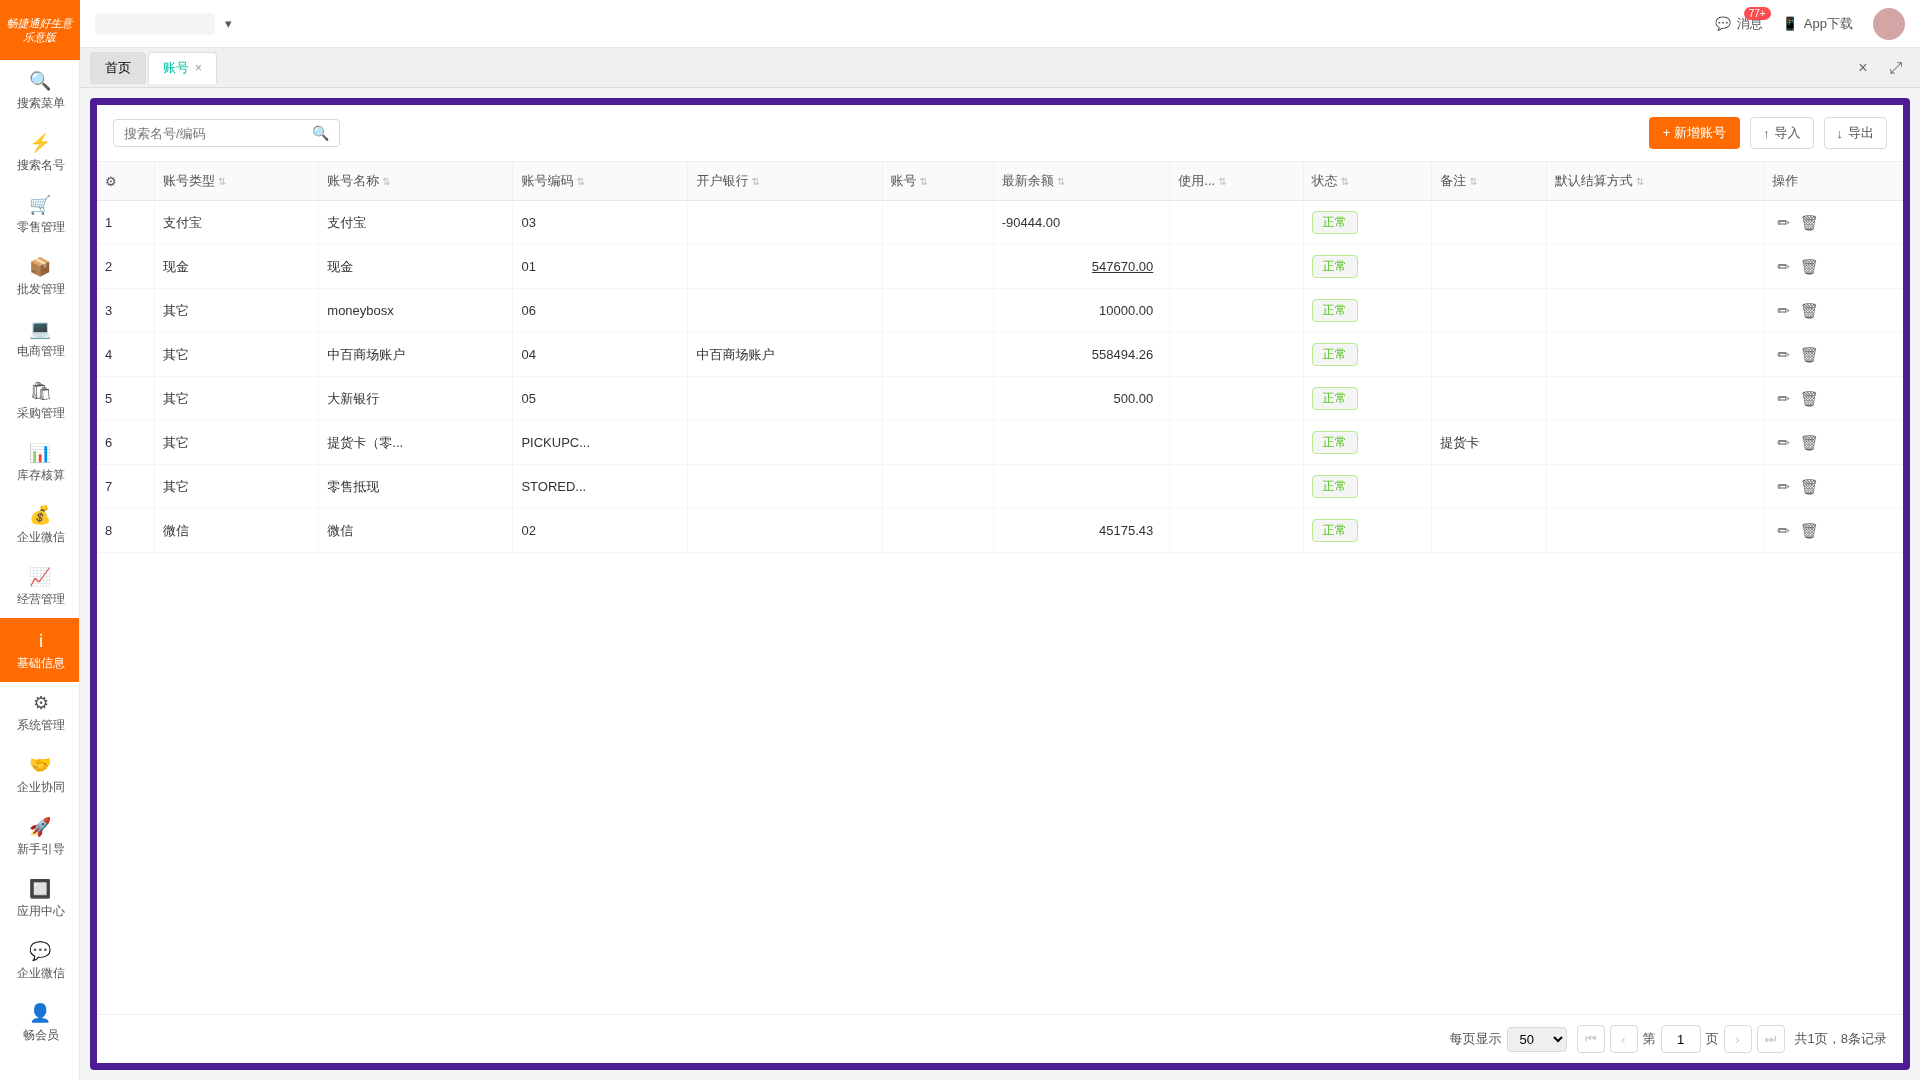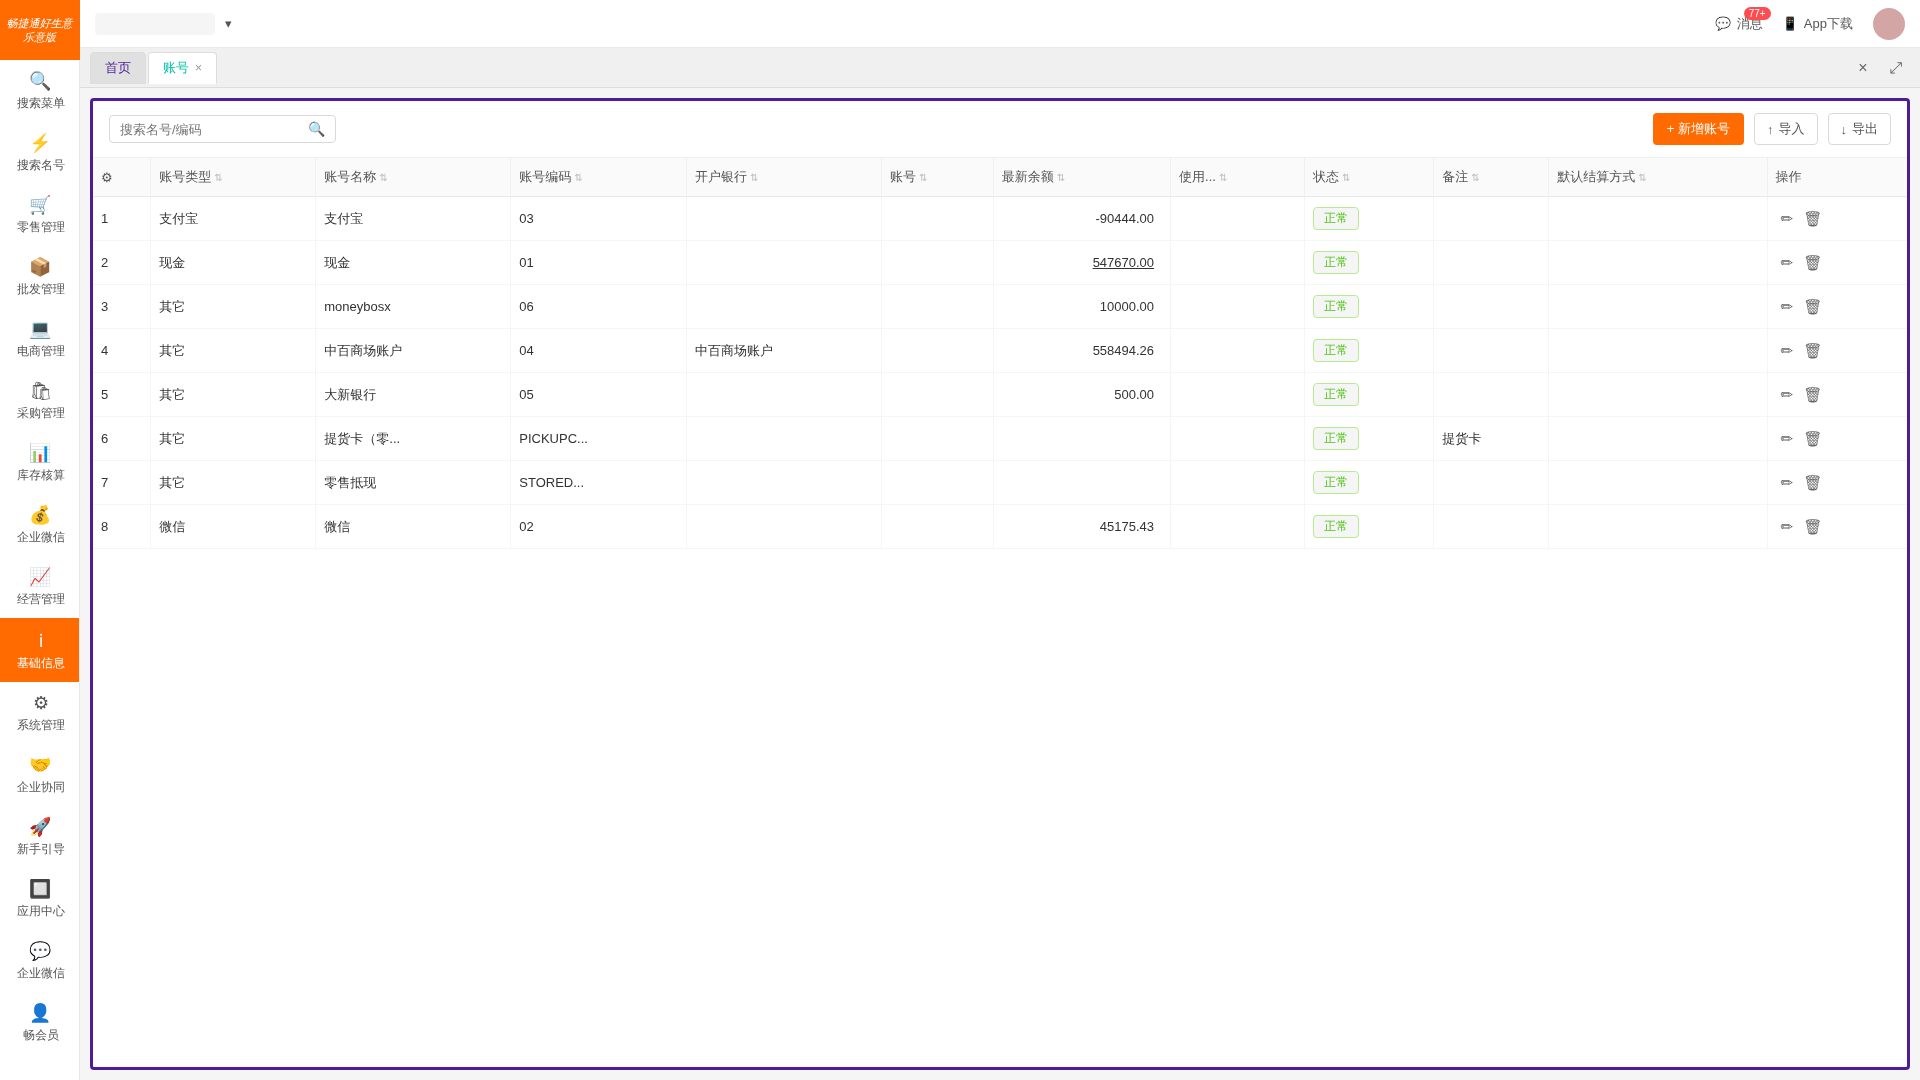--- a/index.html
+++ b/index.html
@@ -24,27 +24,27 @@
     .topbar-search input { border: none; background: transparent; outline: none; font-size: 12px; width: 100px; }
     .topbar-dropdown { display: flex; align-items: center; gap: 5px; cursor: pointer; color: #555; font-size: 13px; }
     .topbar-right { display: flex; align-items: center; gap: 20px; }
     .topbar-messages { position: relative; display: flex; align-items: center; gap: 5px; cursor: pointer; color: #555; font-size: 13px; }
     .badge { position: absolute; top: -8px; right: -8px; background: #ff4d4f; color: white; font-size: 10px; border-radius: 10px; padding: 1px 5px; }
     .topbar-app { display: flex; align-items: center; gap: 5px; cursor: pointer; color: #555; font-size: 13px; }
     .topbar-avatar { width: 32px; height: 32px; border-radius: 50%; background: #d4a5a5; cursor: pointer; }
 
     
     .tabbar { height: 40px; background: #f0f0f0; display: flex; align-items: center; padding: 0 10px; gap: 2px; border-bottom: 1px solid #ddd; flex-shrink: 0; }
-    .tab { display: flex; align-items: center; gap: 6px; padding: 6px 14px; border-radius: 4px 4px 0 0; cursor: pointer; font-size: 13px; color: #4c1d95; background: #e0e0e0; border: 1px solid #ddd; }
+    .tab { display: flex; align-items: center; gap: 6px; padding: 6px 14px; border-radius: 4px 4px 0 0; cursor: pointer; font-size: 13px; color: #000000; background: #e0e0e0; border: 1px solid #ddd; }
     .tab.active { background: white; color: #00bfa5; border-bottom-color: white; font-weight: 500; }
     .tab .close { color: #999; font-size: 12px; cursor: pointer; }
     .tabbar-action-btn { width: 28px; height: 28px; border: none; background: transparent; cursor: pointer; color: #666; font-size: 16px; display: flex; align-items: center; justify-content: center; }
 
     
-    .content { flex: 1; background: white; margin: 10px; border-radius: 4px; display: flex; flex-direction: column; overflow: hidden; border: 3px solid #4c1d95; }
+    .content { flex: 1; background: white; margin: 10px; border-radius: 4px; display: flex; flex-direction: column; overflow: hidden; border: 7px solid #4c1d95; }
 
     
     .content-header { padding: 12px 16px; display: flex; align-items: center; justify-content: space-between; border-bottom: 1px solid #f0f0f0; flex-shrink: 0; }
     .search-box { display: flex; align-items: center; border: 1px solid #d9d9d9; border-radius: 4px; padding: 5px 10px; gap: 8px; }
     .search-box input { border: none; outline: none; font-size: 13px; width: 180px; }
     .search-icon { color: #999; font-size: 14px; cursor: pointer; }
     .header-actions { display: flex; gap: 10px; }
     .btn-primary { background: #ff6b00; color: white; border: none; border-radius: 4px; padding: 6px 14px; cursor: pointer; font-size: 13px; display: flex; align-items: center; gap: 5px; }
     .btn-default { background: white; color: #555; border: 1px solid #d9d9d9; border-radius: 4px; padding: 6px 12px; cursor: pointer; font-size: 13px; display: flex; align-items: center; gap: 5px; }
 
@@ -230,21 +230,21 @@
             </tr>
           </thead>
         <tbody id="table-body">
             <tr>
               <td>1</td>
               <td>支付宝</td>
               <td>支付宝</td>
               <td>03</td>
               <td></td>
               <td></td>
-              <td style="text-align:right;padding-right:16px;">-90444.00</td>
+              <td style="text-align:left;padding-right:16px;">-90444.00</td>
               <td></td>
               <td><span class="status-badge">正常</span></td>
               <td></td>
               <td></td>
               <td><button class="action-btn">✏</button><button class="action-btn">🗑</button></td>
             </tr>
             <tr>
               <td>2</td>
               <td>现金</td>
               <td>现金</td>
@@ -339,14 +339,33 @@
               <td></td>
               <td><span class="status-badge">正常</span></td>
               <td></td>
               <td></td>
               <td><button class="action-btn">✏</button><button class="action-btn">🗑</button></td>
             </tr>
           </tbody>
       </table>
     </div>
 
+    <div class="content-footer">
+      <div class="per-page">
+        <span>每页显示</span>
+        <select>
+          <option value="50">50</option>
+          <option value="100">100</option>
+        </select>
+      </div>
+      <div class="pagination">
+        <button class="page-btn disabled">⏮</button>
+        <button class="page-btn disabled">‹</button>
+        <span class="page-text">第</span>
+        <input class="page-input" value="1" style="">
+        <span class="page-text">页</span>
+        <button class="page-btn disabled">›</button>
+        <button class="page-btn disabled">⏭</button>
+      </div>
+      <span class="pagination-info">共1页，8条记录</span>
+    </div>
   </div>
 </div>
 
 </body></html>

